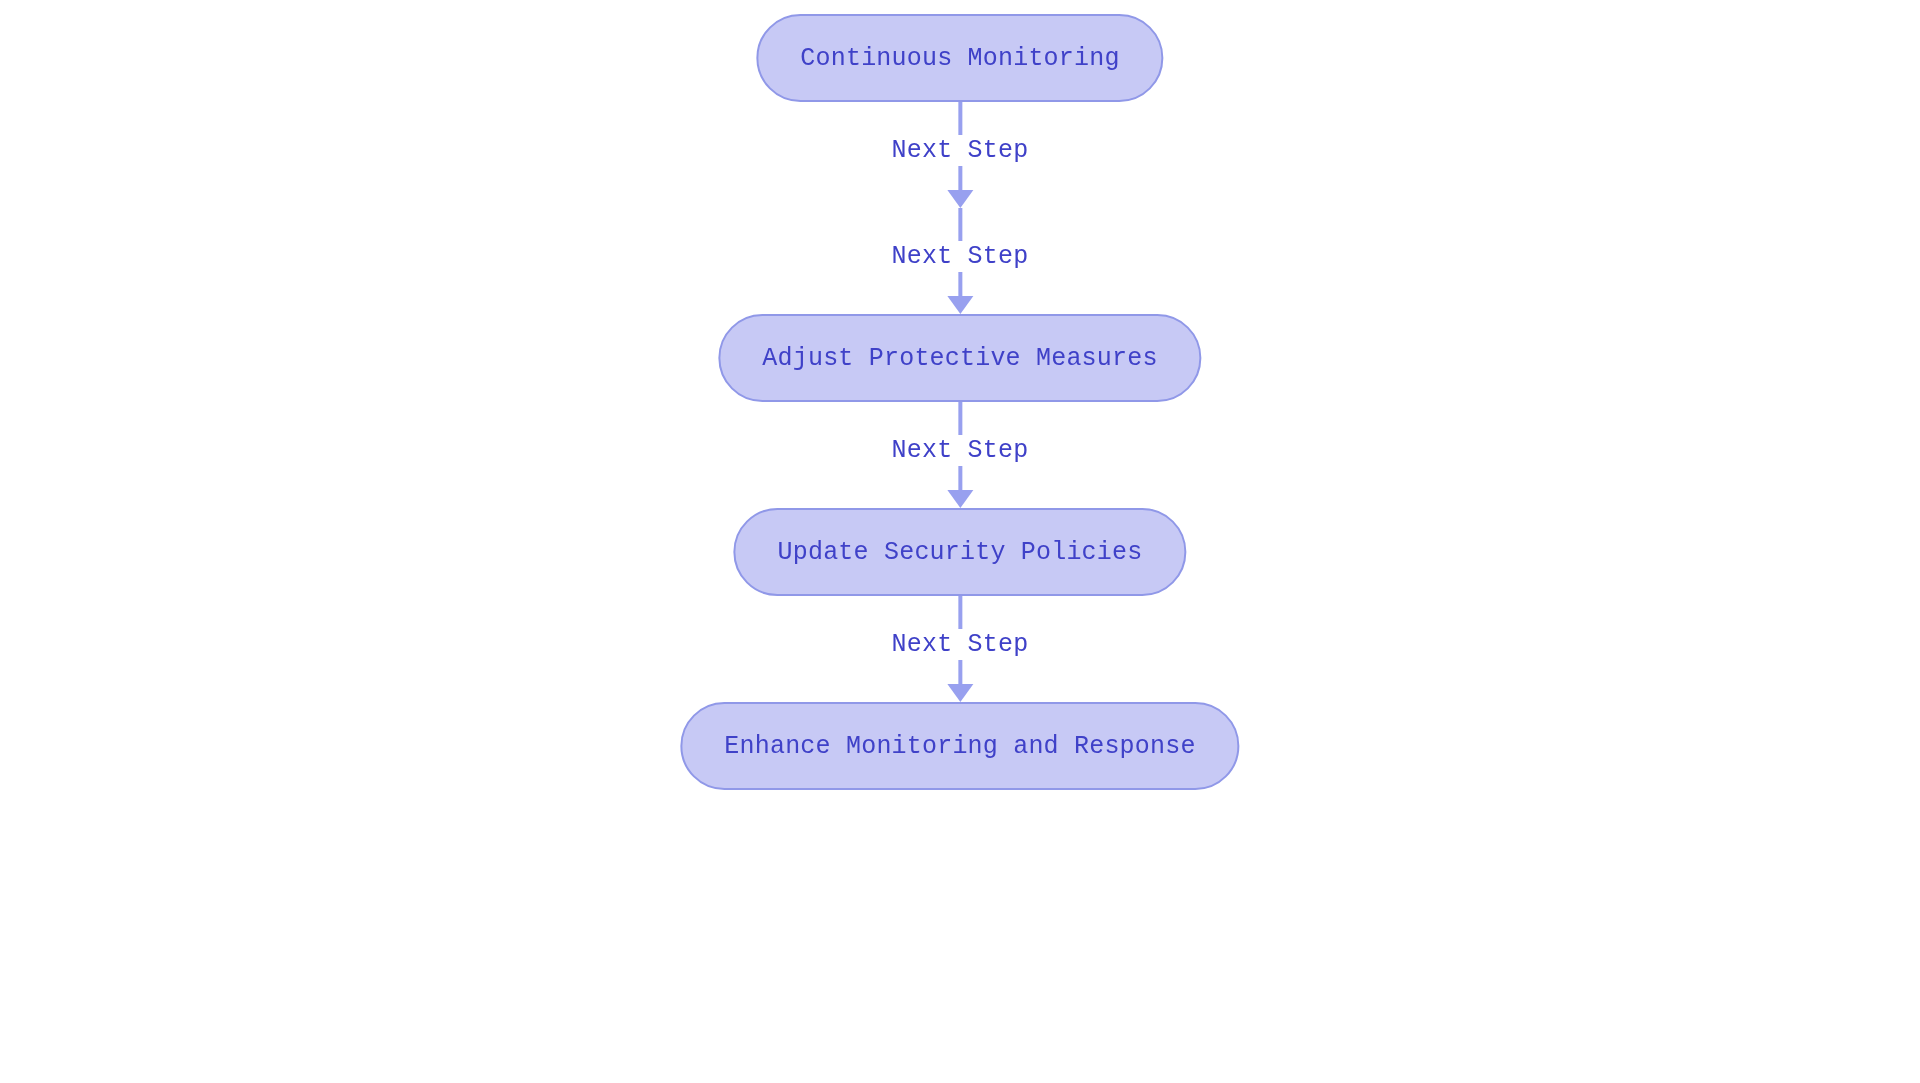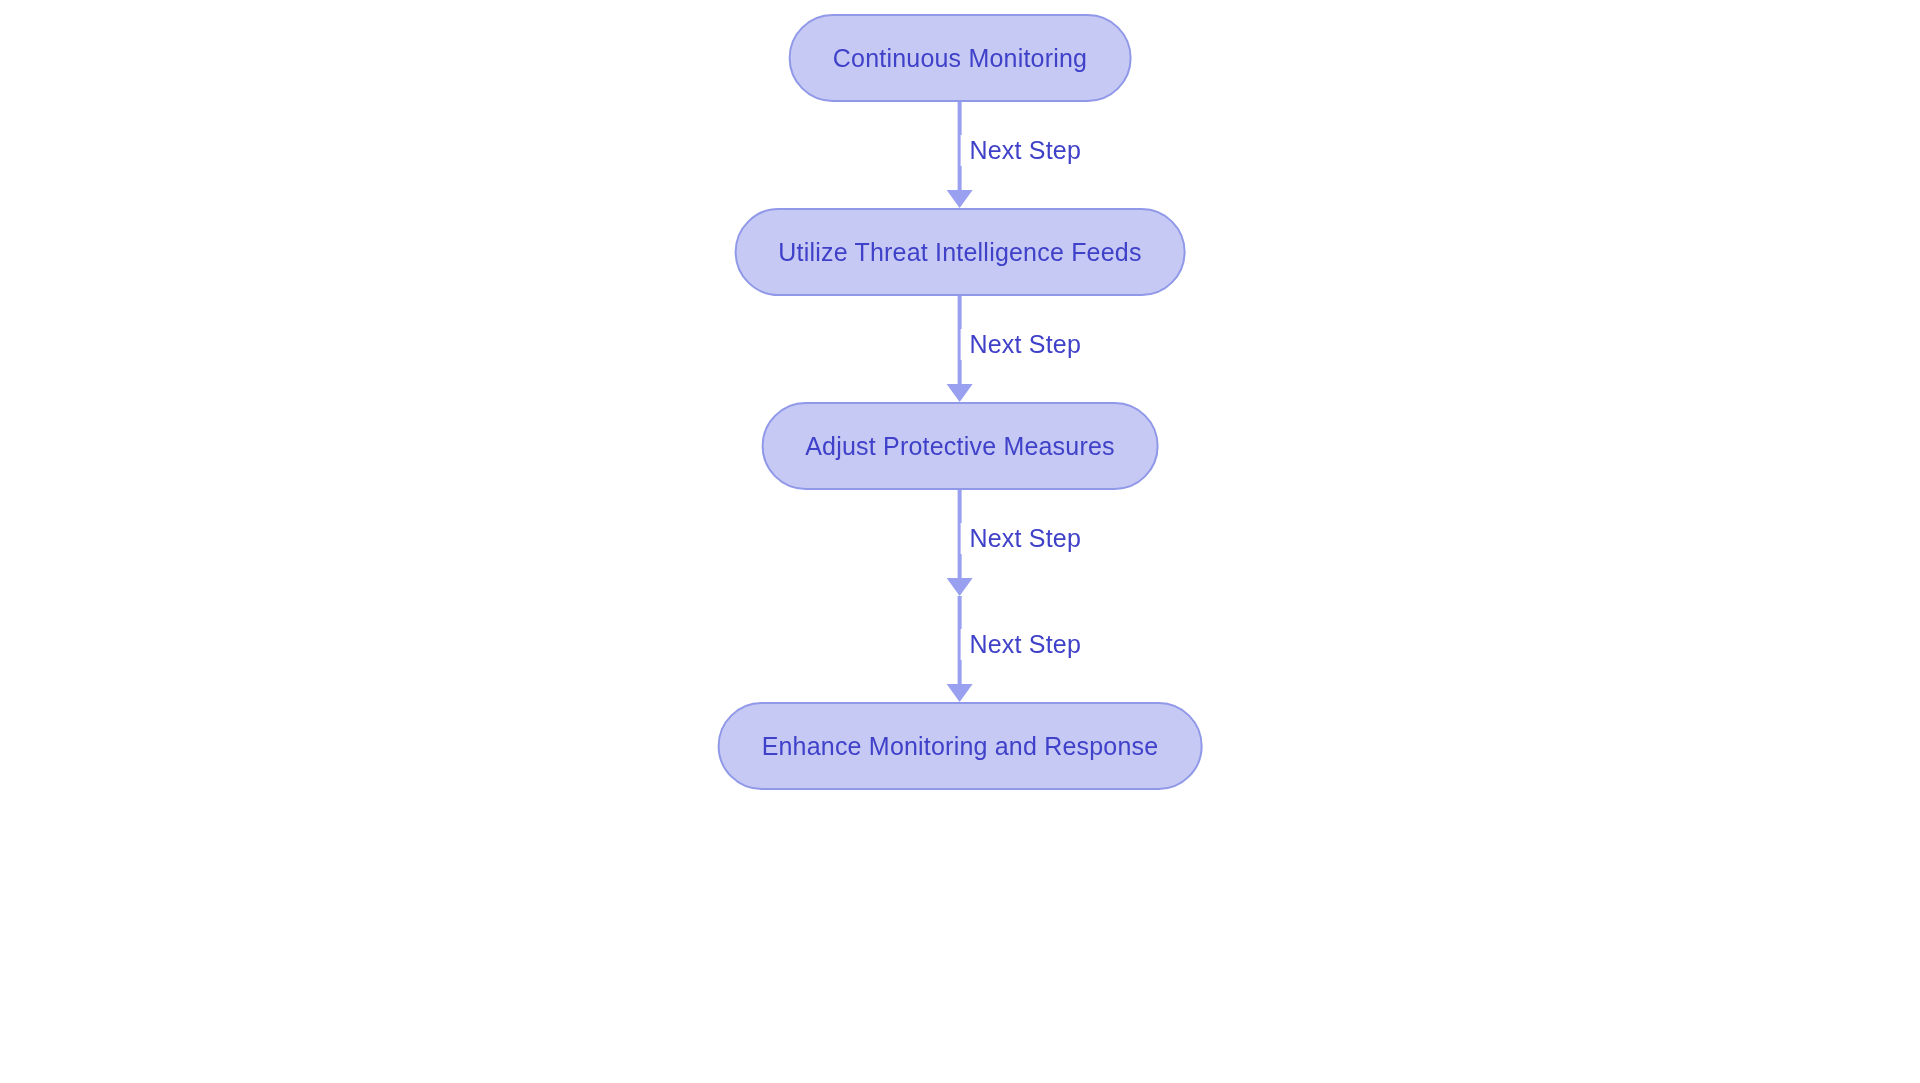--- a/index.html
+++ b/index.html
@@ -16,20 +16,21 @@
     height: 1083px;
     background: var(--canvas-bg);
     font-family: "Liberation Sans", "DejaVu Sans", sans-serif;
     overflow: hidden;
   }
   .canvas {
     position: relative;
     width: 1920px;
     height: 1083px;
     background: var(--canvas-bg);
+    font-family: Liberation Mono, monospace;
   }
   .flow {
     position: absolute;
     left: 50%;
     top: 14px;
     transform: translateX(-50%);
     display: flex;
     flex-direction: column;
     align-items: center;
   }
@@ -48,21 +49,21 @@
     justify-content: center;
     white-space: nowrap;
     flex: 0 0 auto;
   }
   .connector {
     position: relative;
     height: 106px;
     width: 260px;
     display: flex;
     align-items: center;
-    justify-content: flex-end;
+    justify-content: center;
     flex: 0 0 auto;
   }
   .edge-line {
     position: absolute;
     top: 0;
     bottom: 13px;
     left: calc(50% - 2px);
     width: 4px;
     background: var(--edge-line);
   }
@@ -97,40 +98,40 @@
     <div class="node">
       <span>Continuous Monitoring</span>
     </div>
 
     <div class="connector">
       <div class="edge-line"></div>
       <div class="edge-label">Next Step</div>
       <div class="arrowhead"></div>
     </div>
 
-    <div class="node">
-      <span>Utilize Threat Intelligence Feeds</span>
-    </div>
 
     <div class="connector">
       <div class="edge-line"></div>
       <div class="edge-label">Next Step</div>
       <div class="arrowhead"></div>
     </div>
 
     <div class="node">
       <span>Adjust Protective Measures</span>
     </div>
 
     <div class="connector">
       <div class="edge-line"></div>
       <div class="edge-label">Next Step</div>
       <div class="arrowhead"></div>
     </div>
 
+    <div class="node">
+      <span>Update Security Policies</span>
+    </div>
 
     <div class="connector">
       <div class="edge-line"></div>
       <div class="edge-label">Next Step</div>
       <div class="arrowhead"></div>
     </div>
 
     <div class="node">
       <span>Enhance Monitoring and Response</span>
     </div>

